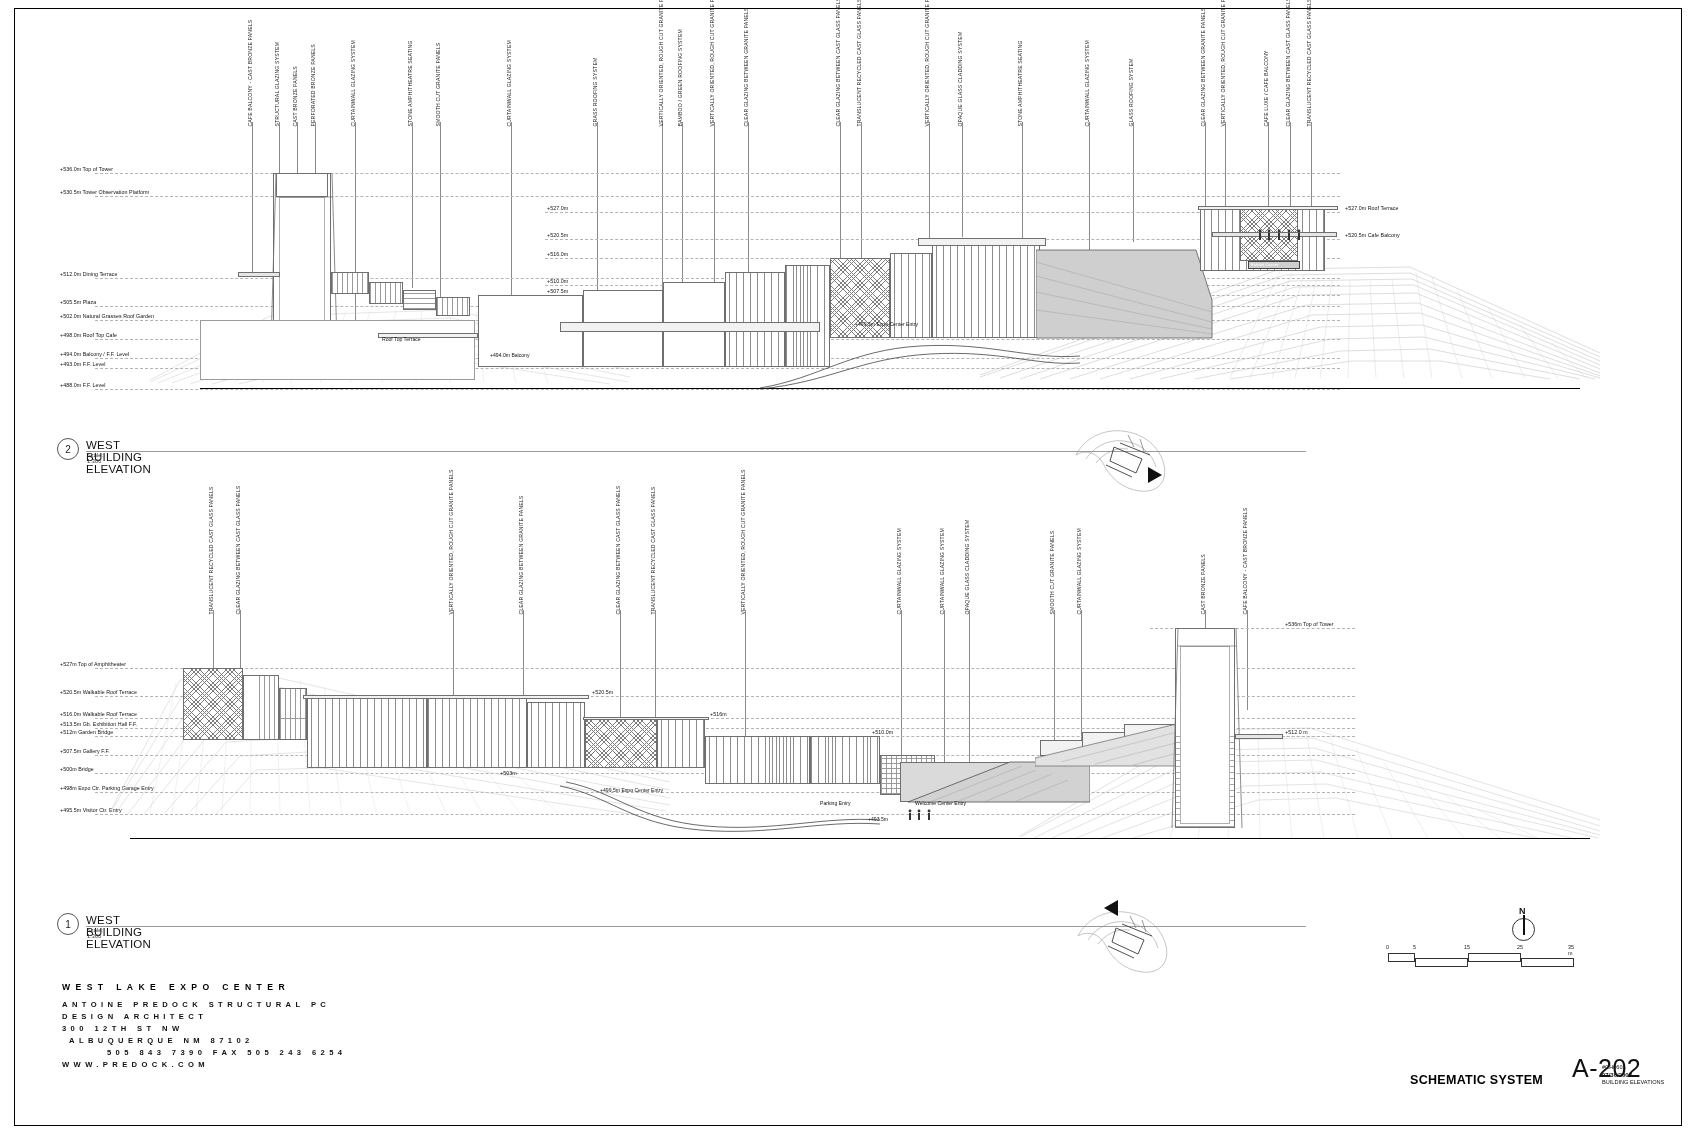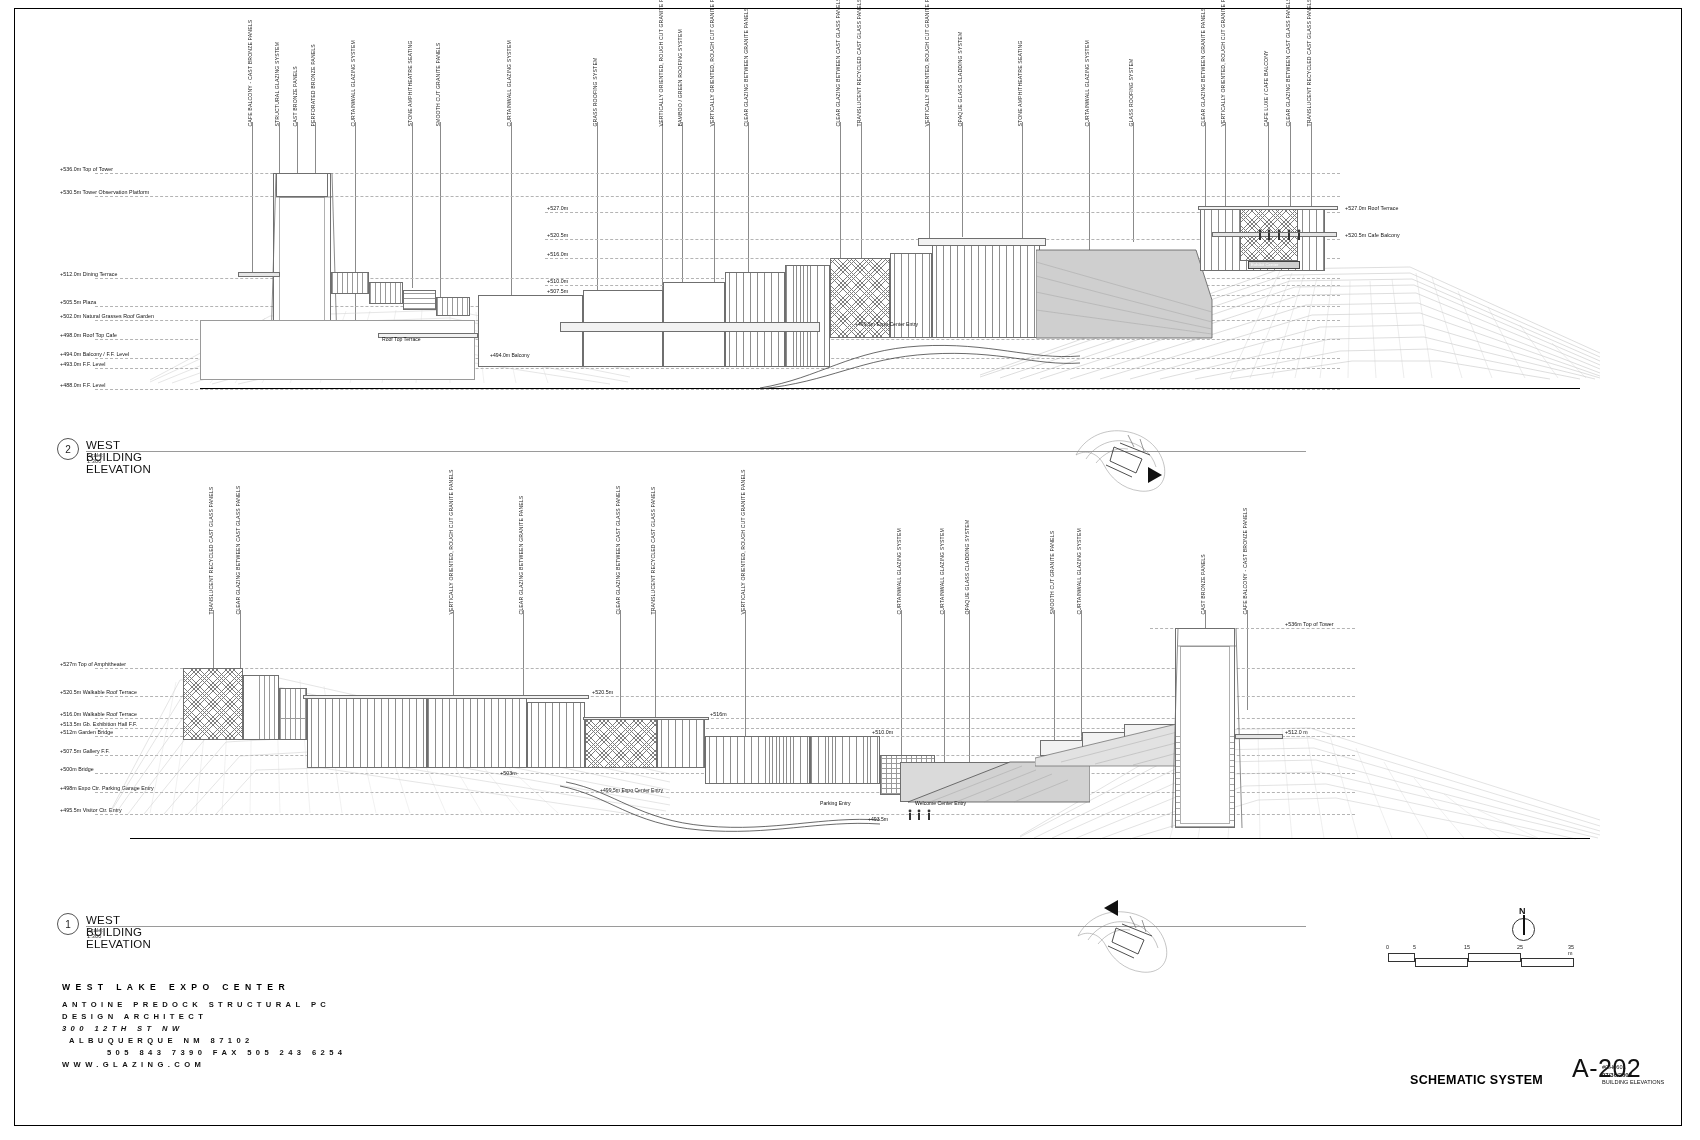--- a/index.html
+++ b/index.html
@@ -669,24 +669,24 @@
     <div class="num" style="left:25px;top:-1px;">5</div>
     <div class="num" style="left:76px;top:-1px;">15</div>
     <div class="num" style="left:129px;top:-1px;">25</div>
     <div class="num" style="left:180px;top:-1px;">35 m</div>
   </div>
 
   <div>
     <div class="tb-proj" style="left:62px;top:982px;">WEST  LAKE  EXPO  CENTER</div>
     <div class="tbrow" style="left:62px;top:1000px;">ANTOINE  PREDOCK  STRUCTURAL  PC</div>
     <div class="tbrow" style="left:62px;top:1012px;">DESIGN  ARCHITECT</div>
-    <div class="tbrow" style="left:62px;top:1024px;font-style:italic;">300  12TH  ST  NW</div>
+    <div class="tbrow" style="left:62px;top:1024px;">300  12TH  ST  NW</div>
     <div class="tbrow" style="left:69px;top:1036px;">ALBUQUERQUE  NM  87102</div>
     <div class="tbrow" style="left:62px;top:1048px;padding-left:45px;">505  843  7390   FAX  505  243  6254</div>
-    <div class="tbrow" style="left:62px;top:1060px;">WWW.GLAZING.COM</div>
+    <div class="tbrow" style="left:62px;top:1060px;">WWW.PREDOCK.COM</div>
   </div>
 
   <div class="schem" style="left:1410px;top:1073px;">SCHEMATIC SYSTEM</div>
   <div class="meta" style="left:1602px;top:1064px;">
     <div>#CH0601</div>
     <div><b>07/30/2008</b></div>
     <div>BUILDING ELEVATIONS</div>
   </div>
   <div class="sheetno" style="left:1572px;top:1054px;">A-202</div>
 </div>

